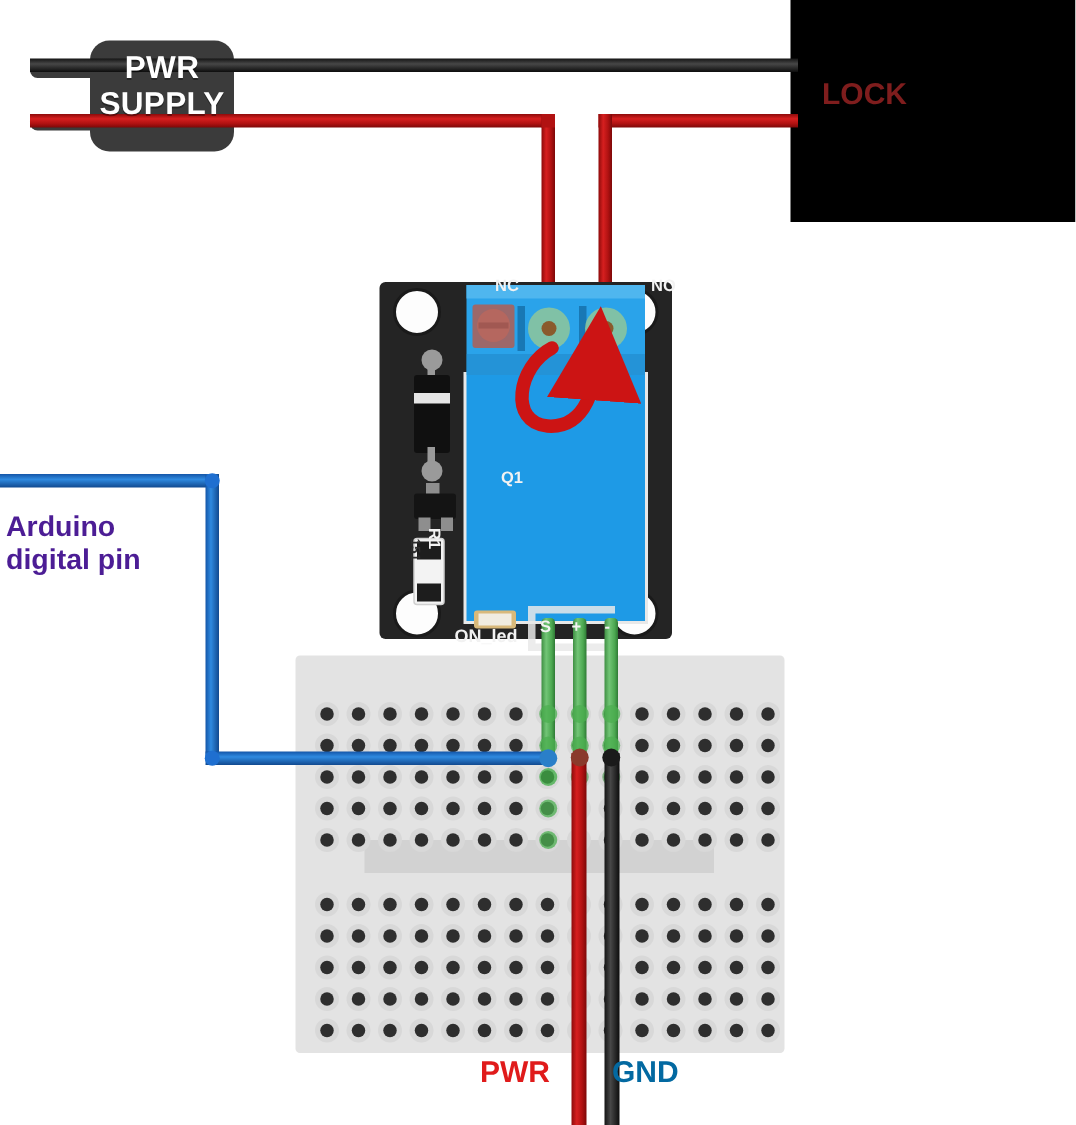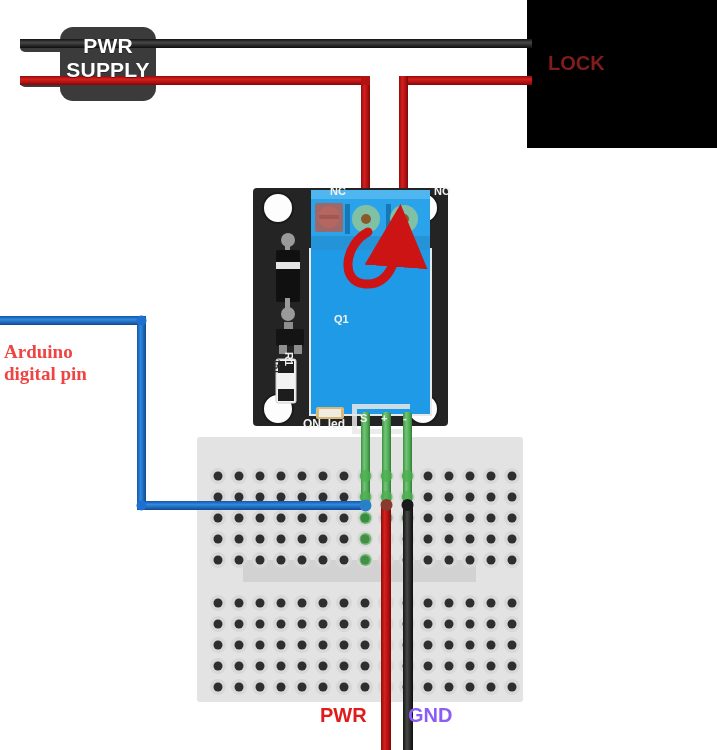--- a/index.html
+++ b/index.html
@@ -10,23 +10,23 @@
 
   
   .lbl{position:absolute;font-weight:bold;white-space:pre;line-height:1.15;}
 
   #pwr-supply-label{
     left:65px;top:34px;width:86px;color:#ffffff;font-size:21px;
     text-align:center;letter-spacing:.2px;z-index:6;
     text-shadow:0 1px 0 rgba(0,0,0,.35);
   }
   #lock-label{left:548px;top:52px;color:#7f1d1d;font-size:20px;z-index:6;}
-  #arduino-label{left:4px;top:341px;color:#ef4444;font-size:19px;z-index:6;font-family:Liberation Serif, serif;}
+  #arduino-label{left:4px;top:341px;color:#4c1d95;font-size:19px;z-index:6;}
   #pwr-bottom-label{left:320px;top:704px;color:#e01b1b;font-size:20px;z-index:6;}
-  #gnd-bottom-label{left:408px;top:704px;color:#8b5cf6;font-size:20px;z-index:6;}
+  #gnd-bottom-label{left:408px;top:704px;color:#0369a1;font-size:20px;z-index:6;}
 
   
   .silk{position:absolute;color:#f2f2f2;font-size:11px;font-weight:bold;z-index:14;white-space:pre;}
   #silk-nc{left:330px;top:185px;}
   #silk-no{left:391px;top:185px;margin-left:43px;}
   #silk-q1{left:294px;top:313px;margin-left:40px;}
   #silk-r1{left:295px;top:352px;transform:rotate(90deg);transform-origin:left top;}
   #silk-onled{left:303px;top:417px;font-size:12px;}
   #silk-pin-s{left:360px;top:412px;font-size:11px;}
   #silk-pin-p{left:381px;top:412px;font-size:11px;}

